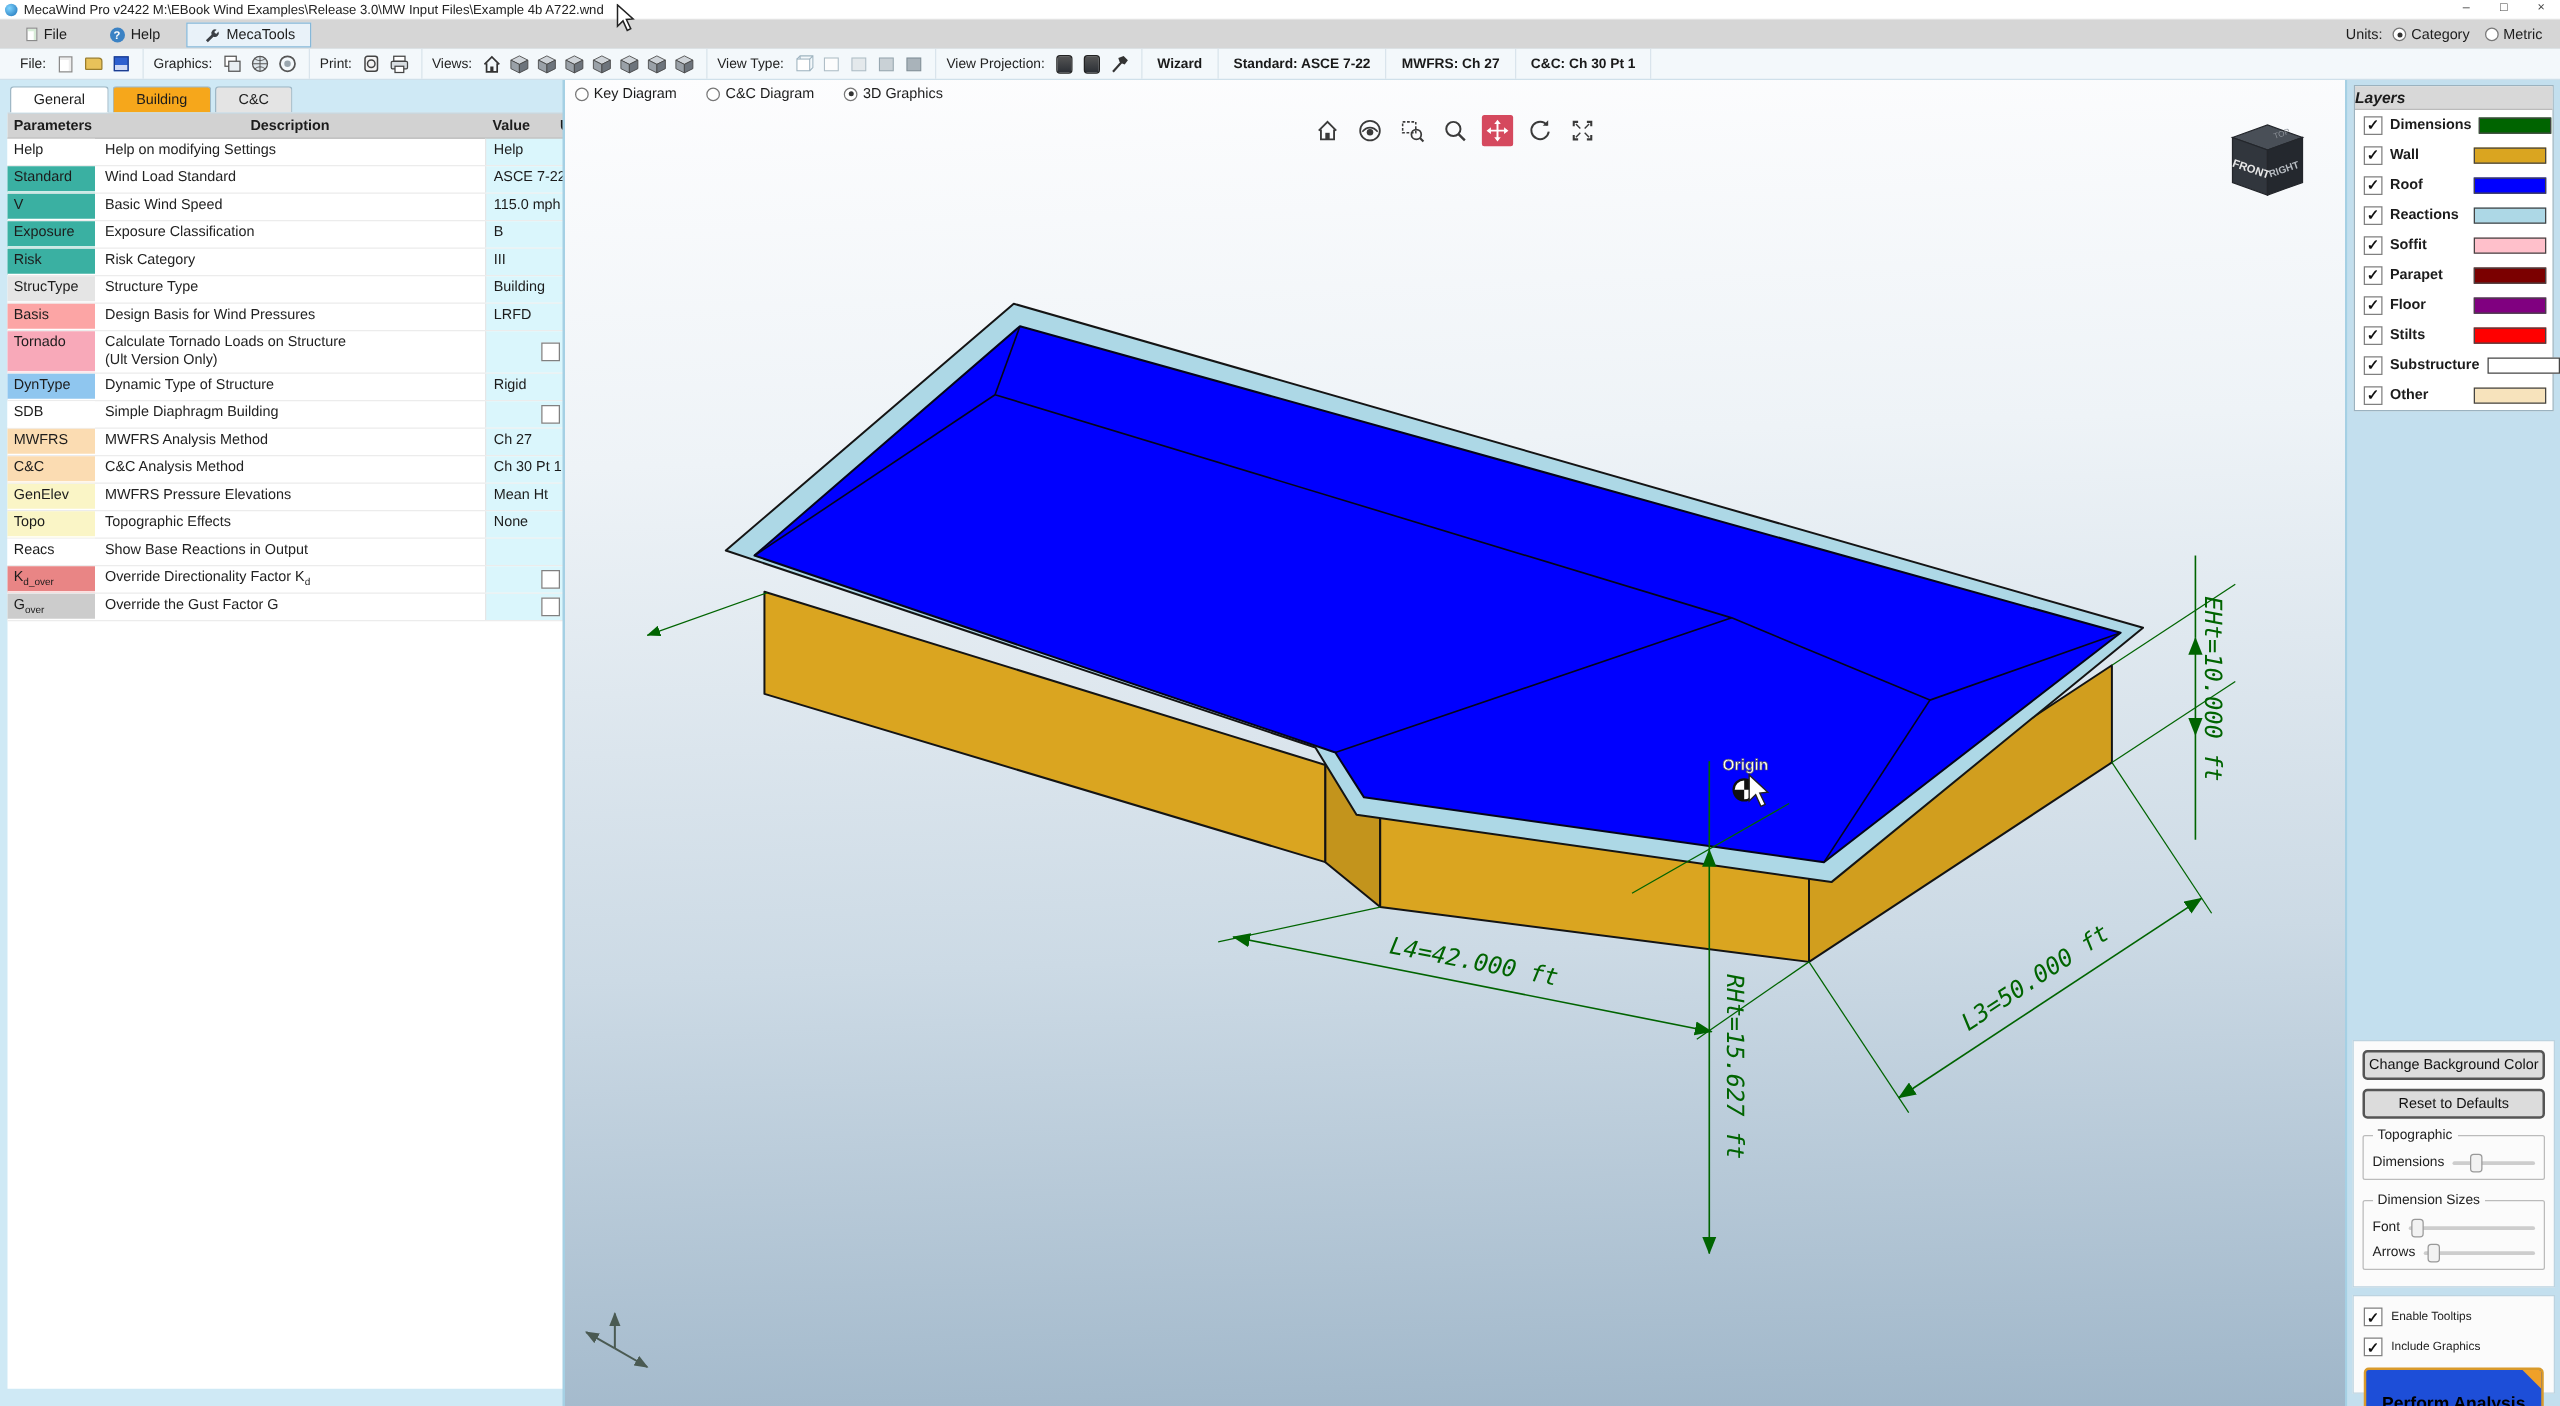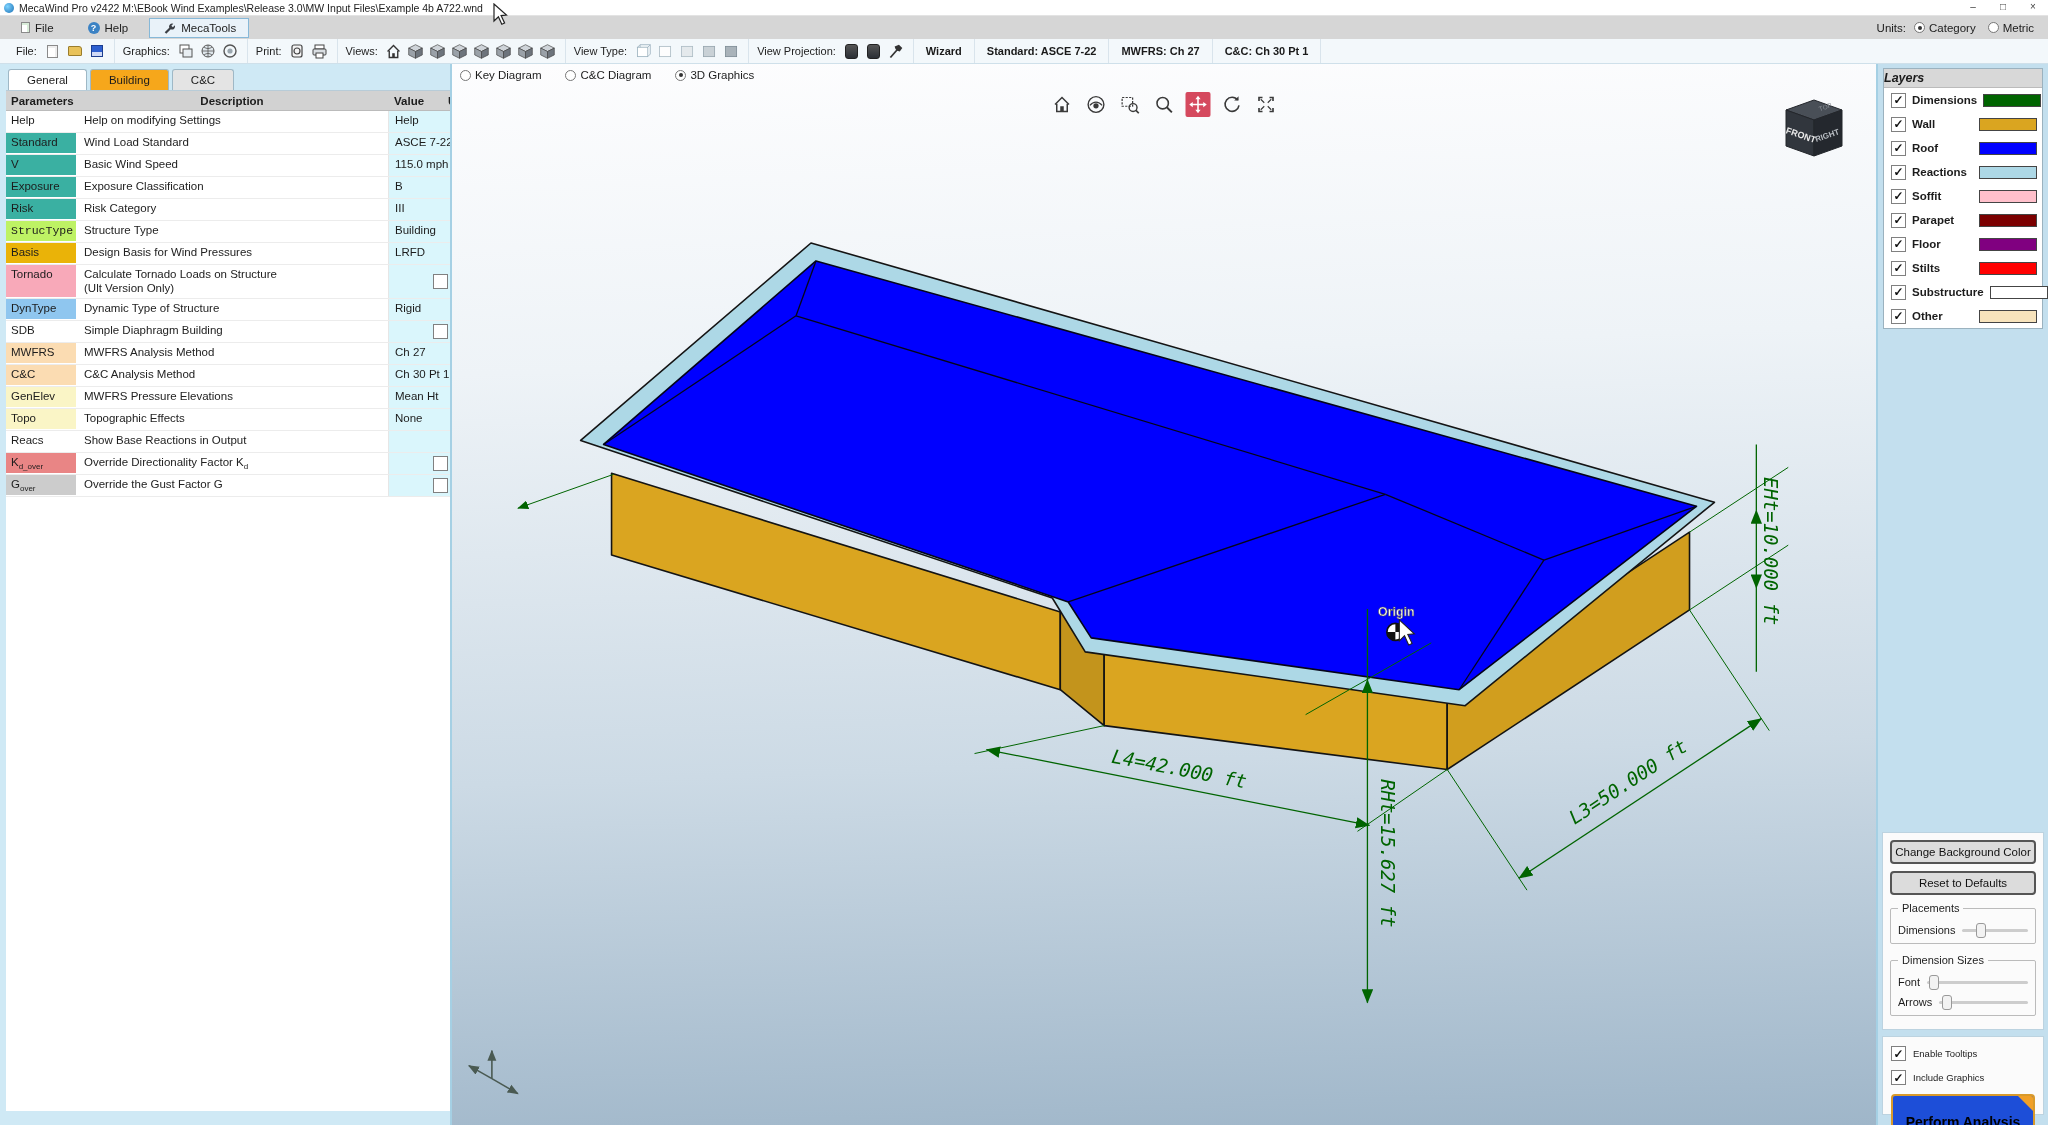--- a/index.html
+++ b/index.html
@@ -329,26 +329,26 @@
               <div class="pname" style="background: rgb(58, 176, 162);">Exposure</div>
               <div class="pdesc">Exposure Classification</div>
               <div class="pval"><span>B</span></div>
             </div>
             <div class="prow">
               <div class="pname" style="background: rgb(58, 176, 162);">Risk</div>
               <div class="pdesc">Risk Category</div>
               <div class="pval"><span>III</span></div>
             </div>
             <div class="prow">
-              <div class="pname" style="background: #bef264; font-family: Liberation Mono, monospace;">StrucType</div>
+              <div class="pname" style="background: #e5e5e5;">StrucType</div>
               <div class="pdesc">Structure Type</div>
               <div class="pval"><span>Building</span></div>
             </div>
             <div class="prow">
-              <div class="pname" style="background: #eab308;">Basis</div>
+              <div class="pname" style="background: #fca5a5;">Basis</div>
               <div class="pdesc">Design Basis for Wind Pressures</div>
               <div class="pval"><span>LRFD</span><span class="caret">˅</span></div>
             </div>
             <div class="prow tall">
               <div class="pname" style="background: rgb(248, 169, 185);">Tornado</div>
               <div class="pdesc">Calculate Tornado Loads on Structure
 (Ult Version Only)</div>
               <div class="pval center">
                 <span class="cbx"></span>
               </div>
@@ -610,21 +610,21 @@
               <span class="lbl">Other</span>
               <span class="layer-swatch" style="background: rgb(247, 227, 188);"></span>
             </div>
           </div>
       </div>
 
       <div class="controls-box">
         <button class="rbtn">Change Background Color</button>
         <button class="rbtn">Reset to Defaults</button>
         <fieldset class="gbox">
-          <legend>Placements</legend>
+          <legend>Topographic</legend>
           <div class="slider-row">
             <span class="sl-label">Dimensions</span>
             <span class="slider">
                 <span class="slider-thumb" style="left: calc(28% - 5px);"></span>
               </span>
           </div>
         </fieldset>
         <fieldset class="gbox">
           <legend>Dimension Sizes</legend>
           <div class="slider-row">

